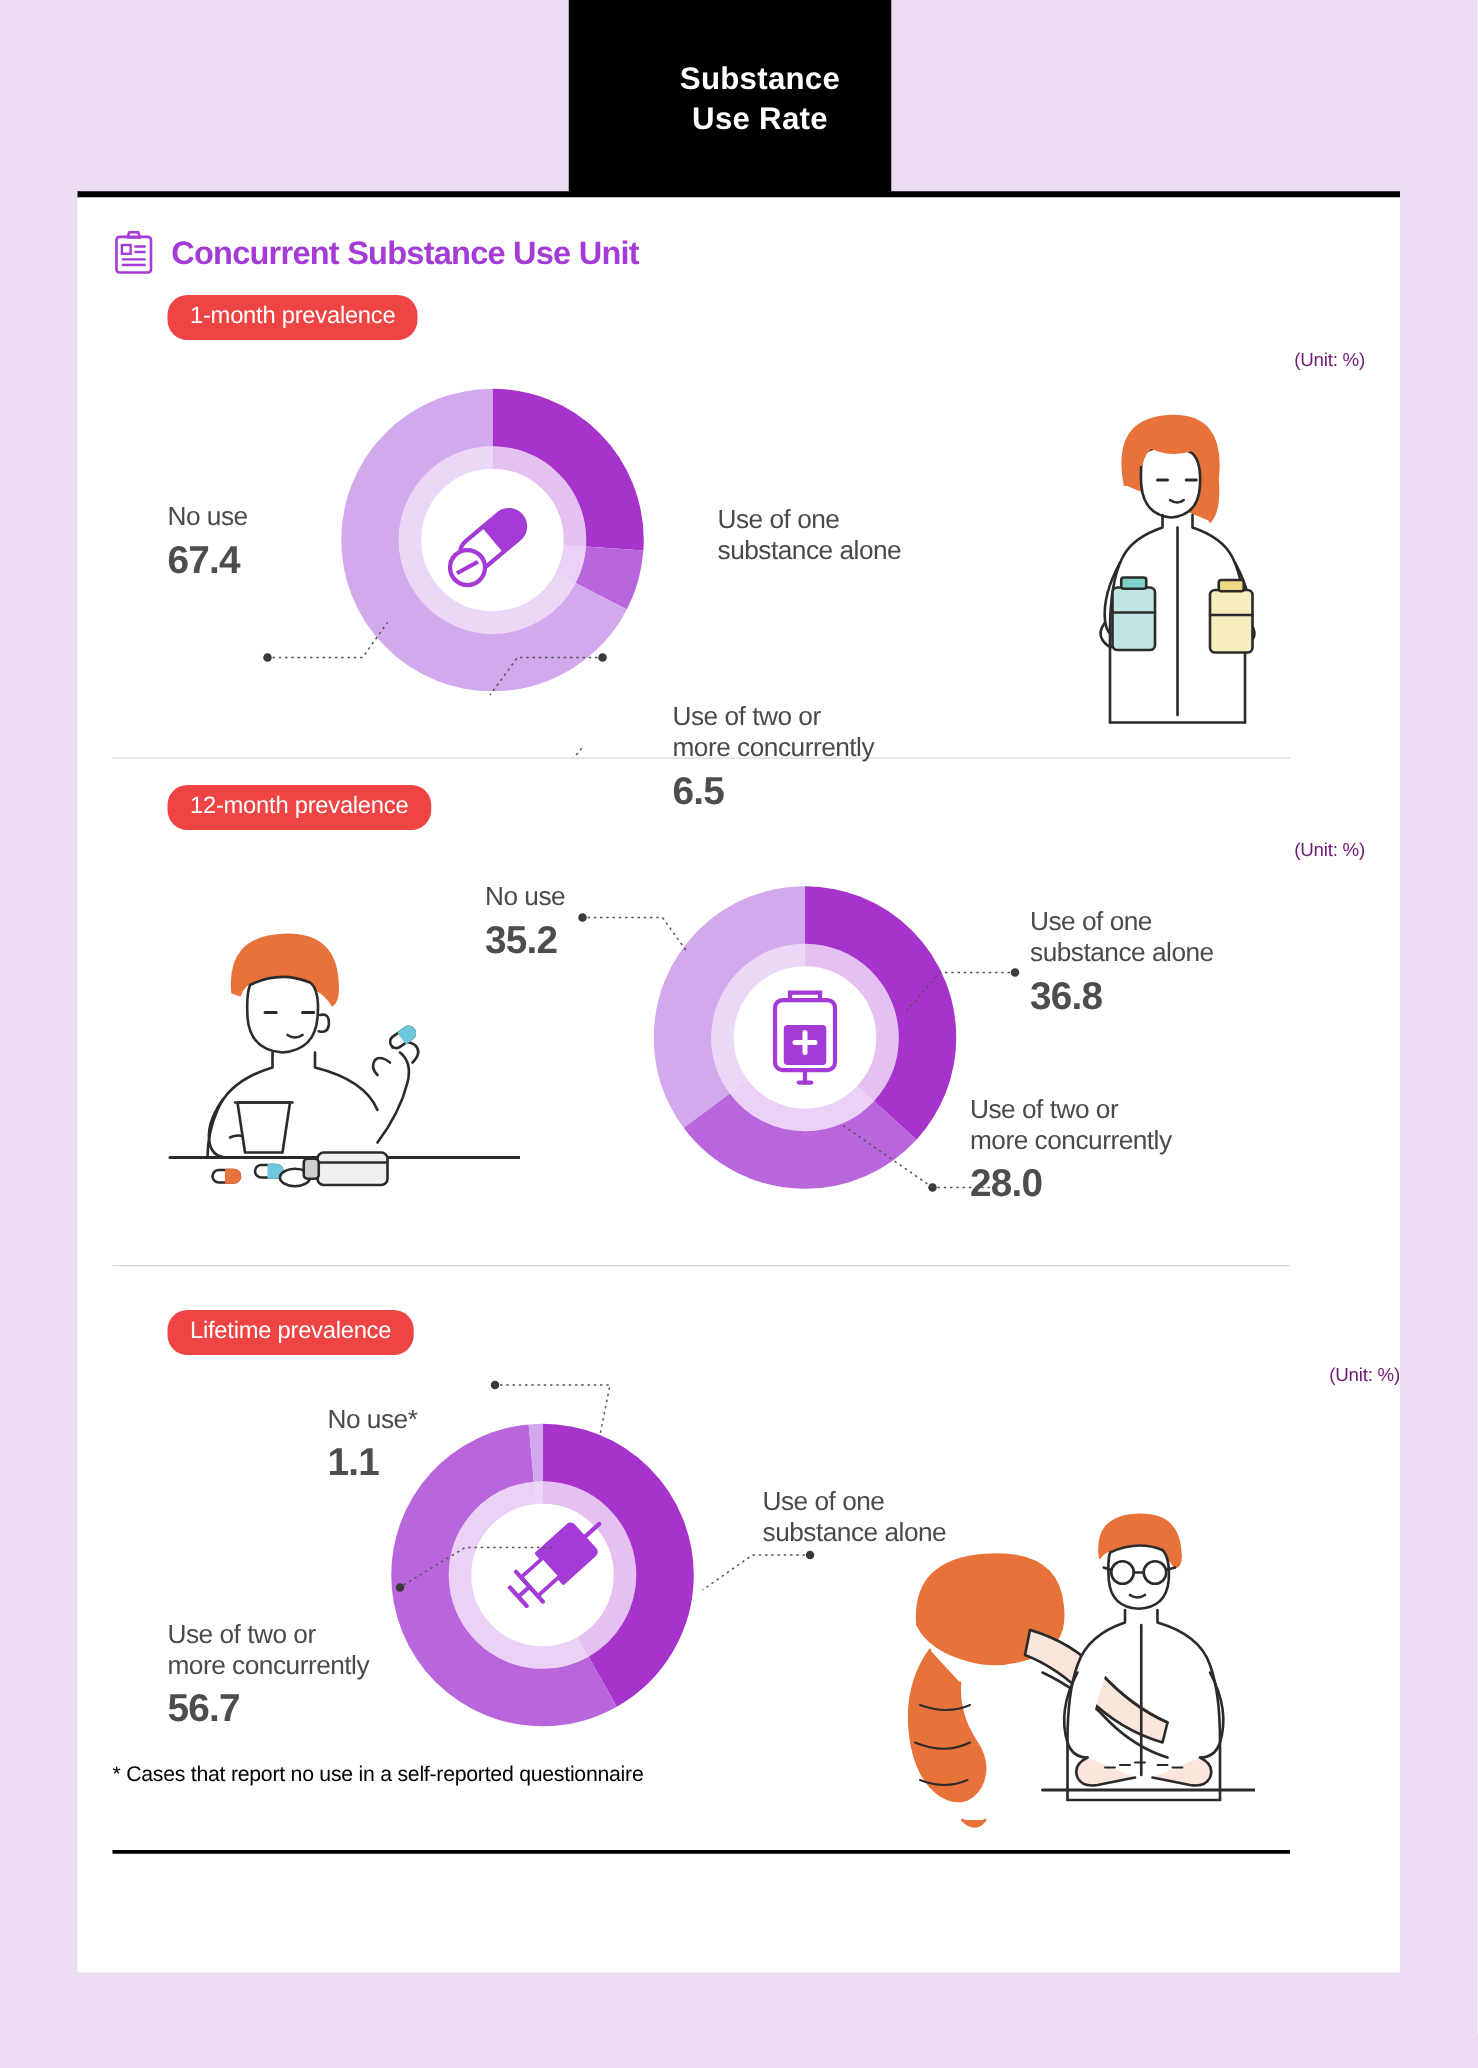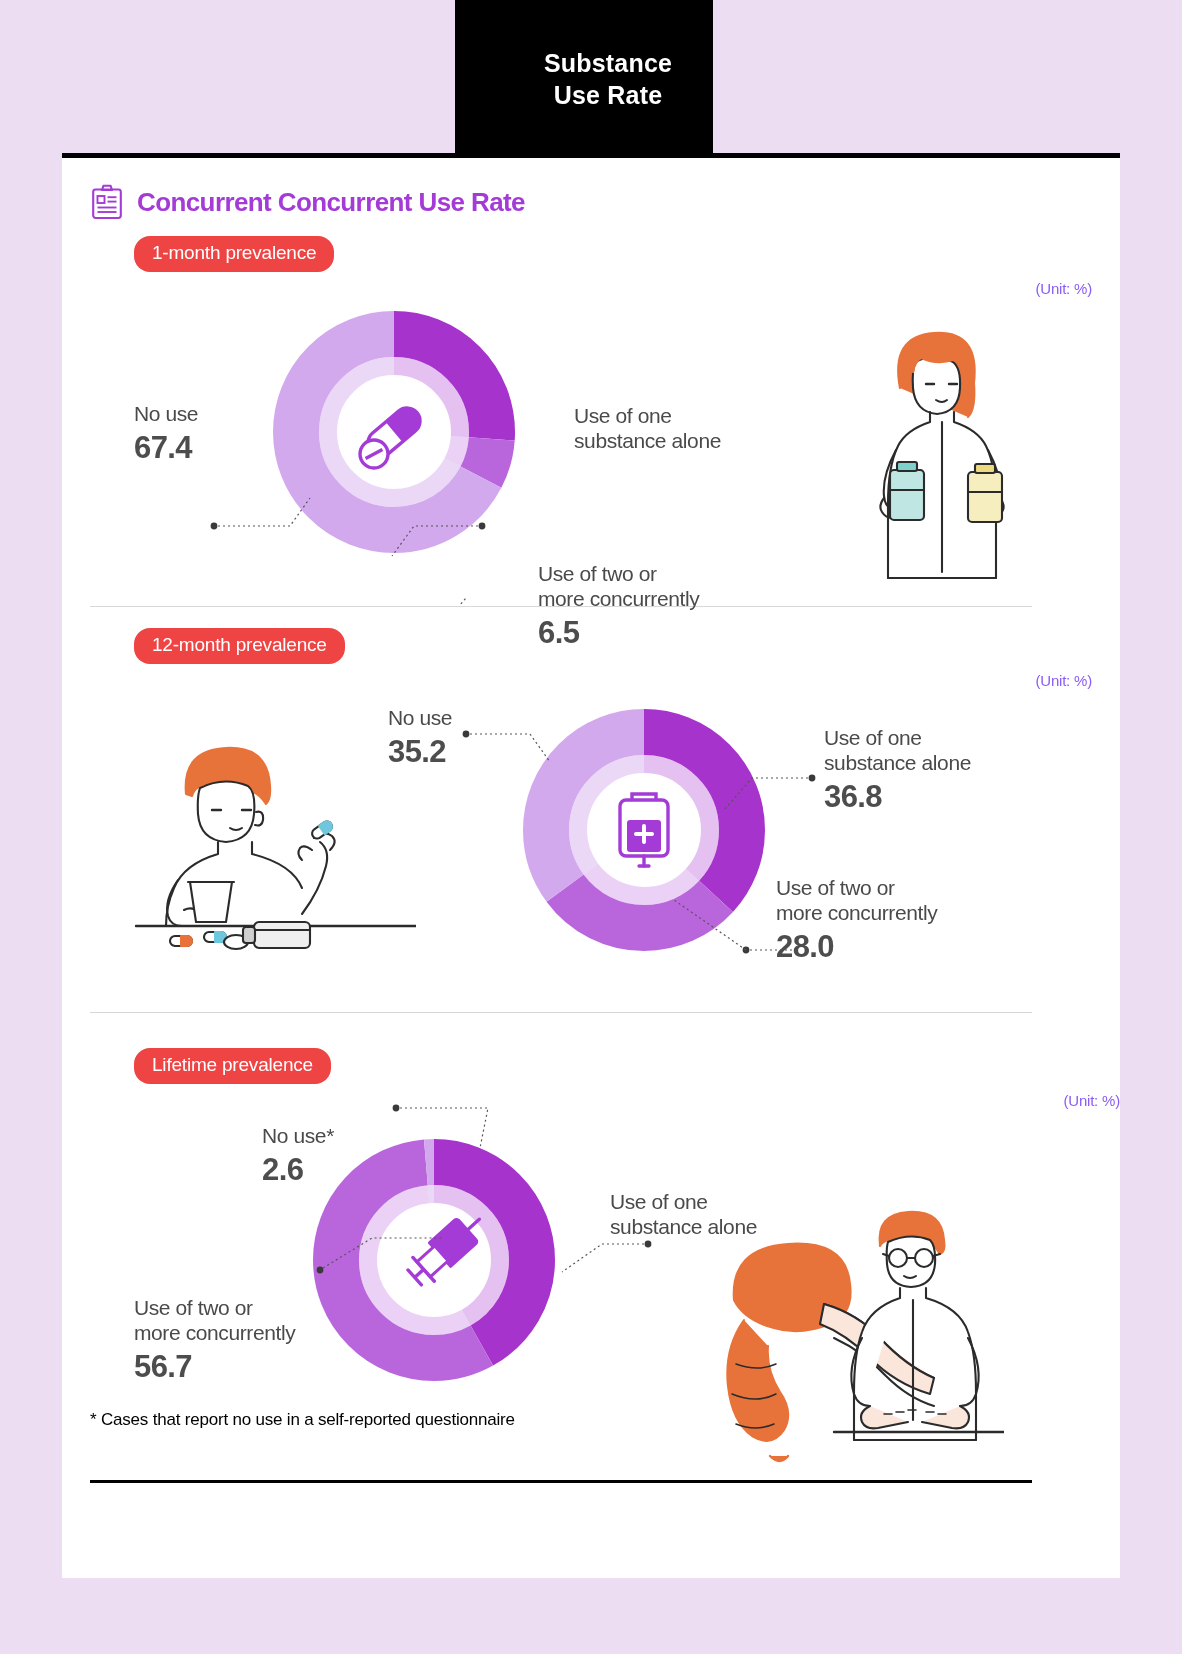--- a/index.html
+++ b/index.html
@@ -59,21 +59,21 @@
   .chip{
     position:absolute;
     background:#ef4444;color:#fff;border-radius:16px;
     font-size:19px;font-weight:500;letter-spacing:-.2px;
     padding:6px 18px 8px 18px;
     white-space:nowrap;
   }
 
   .unit{
     position:absolute;right:28px;
-    font-size:15px;color:#8b5cf6;letter-spacing:-.2px;
+    font-size:15px;color:#701a75;letter-spacing:-.2px;
   }
 
   
   .donut{position:absolute;}
   .donut svg{display:block;overflow:visible;}
 
   
   .lbl{position:absolute;color:#4A4A4A;}
   .lbl .cap{font-size:21px;line-height:1.18;letter-spacing:-.4px;color:#4A4A4A;}
   .lbl .val{font-size:31px;font-weight:bold;letter-spacing:-.6px;color:#4D4D4D;margin-top:3px;}
@@ -109,21 +109,21 @@
       <svg class="clip-icon" viewBox="0 0 34 36">
         <rect x="3.2" y="5.5" width="27.6" height="28.5" rx="2.4" fill="none" stroke="#A43BD6" stroke-width="2.1"></rect>
         <path d="M12 6 L13.4 1.8 L20.6 1.8 L22 6 Z" fill="none" stroke="#A43BD6" stroke-width="2.1" stroke-linejoin="round"></path>
         <rect x="7.5" y="12" width="7" height="7" fill="none" stroke="#A43BD6" stroke-width="1.9"></rect>
         <line x1="17.5" y1="13.2" x2="26.5" y2="13.2" stroke="#A43BD6" stroke-width="1.9"></line>
         <line x1="17.5" y1="17.6" x2="26.5" y2="17.6" stroke="#A43BD6" stroke-width="1.9"></line>
         <line x1="7.5" y1="23.5" x2="26.5" y2="23.5" stroke="#A43BD6" stroke-width="1.9"></line>
         <line x1="7.5" y1="28" x2="26.5" y2="28" stroke="#A43BD6" stroke-width="1.9"></line>
       </svg>
     </span>
-    <span class="label">Concurrent Concurrent Use Rate</span>
+    <span class="label">Concurrent Substance Use Unit</span>
   </div>
 
   <div class="divider div1"></div>
   <div class="divider div2"></div>
   <div class="bottom-rule"></div>
 
   <div class="block blk1">
 
     <div class="chip" style="left:72px;top:0;">1-month prevalence</div>
     <div class="unit" style="top:44px;">(Unit: %)</div>
@@ -355,21 +355,21 @@
       <circle cx="334" cy="60" r="3.4" fill="#3a3a3a"></circle>
       <path d="M338 60 H426 L418 100" fill="none" stroke="#555" stroke-width="1.2" stroke-dasharray="2 3"></path>
       <circle cx="586" cy="196" r="3.4" fill="#3a3a3a"></circle>
       <path d="M582 196 H540 L500 224" fill="none" stroke="#555" stroke-width="1.2" stroke-dasharray="2 3"></path>
       <circle cx="258" cy="222" r="3.4" fill="#3a3a3a"></circle>
       <path d="M261 220 L310 190 H380" fill="none" stroke="#555" stroke-width="1.2" stroke-dasharray="2 3"></path>
     </svg>
 
     <div class="lbl l" style="left:200px;top:76px;width:180px;">
       <div class="cap">No use*</div>
-      <div class="val">2.6</div>
+      <div class="val">1.1</div>
     </div>
 
     <div class="lbl r" style="left:548px;top:142px;width:230px;">
       <div class="cap">Use of one</div>
       <div class="cap">substance alone</div>
     </div>
 
     <div class="lbl l" style="left:72px;top:248px;width:250px;">
       <div class="cap">Use of two or</div>
       <div class="cap">more concurrently</div>

